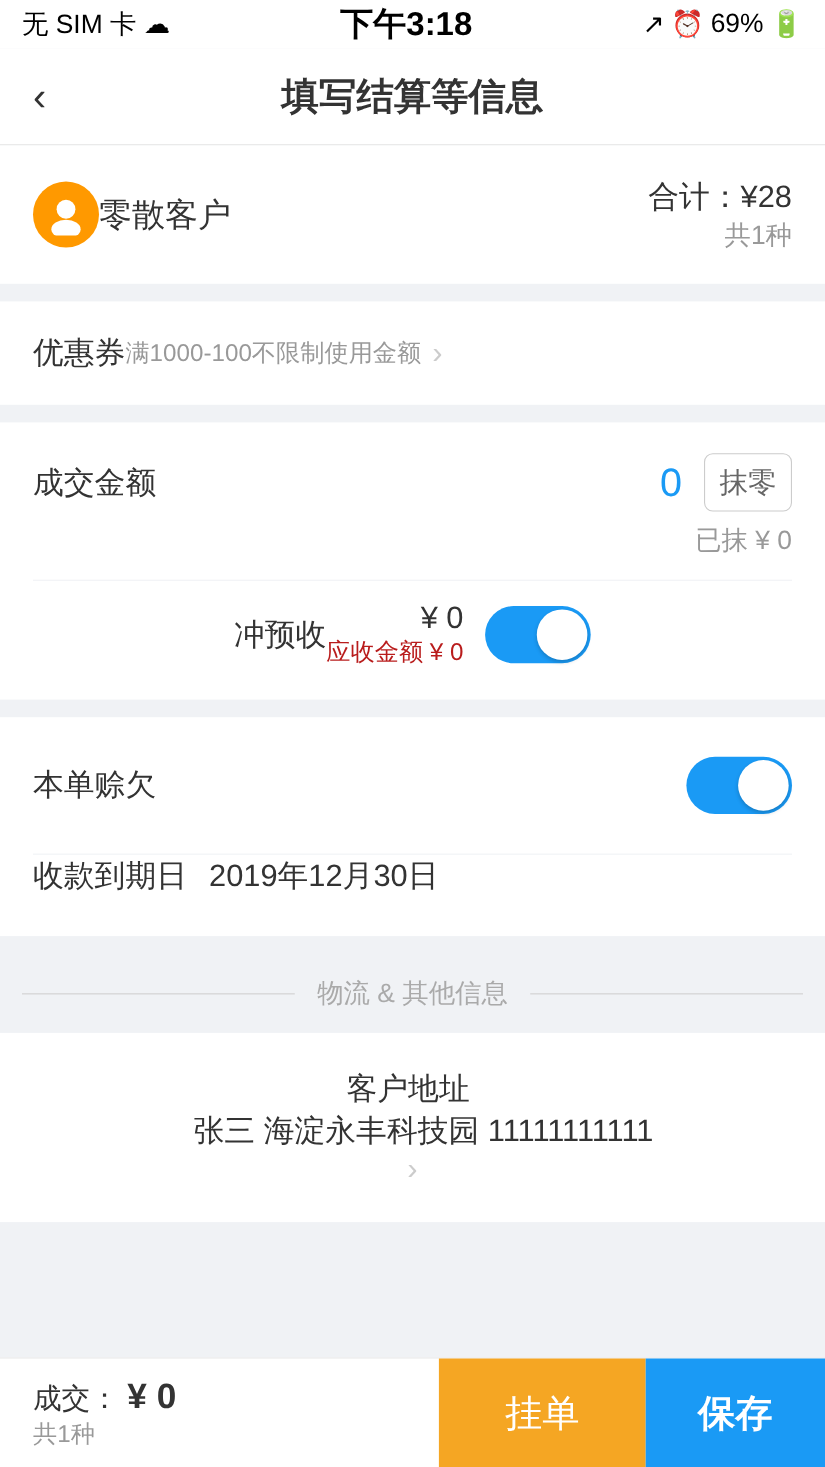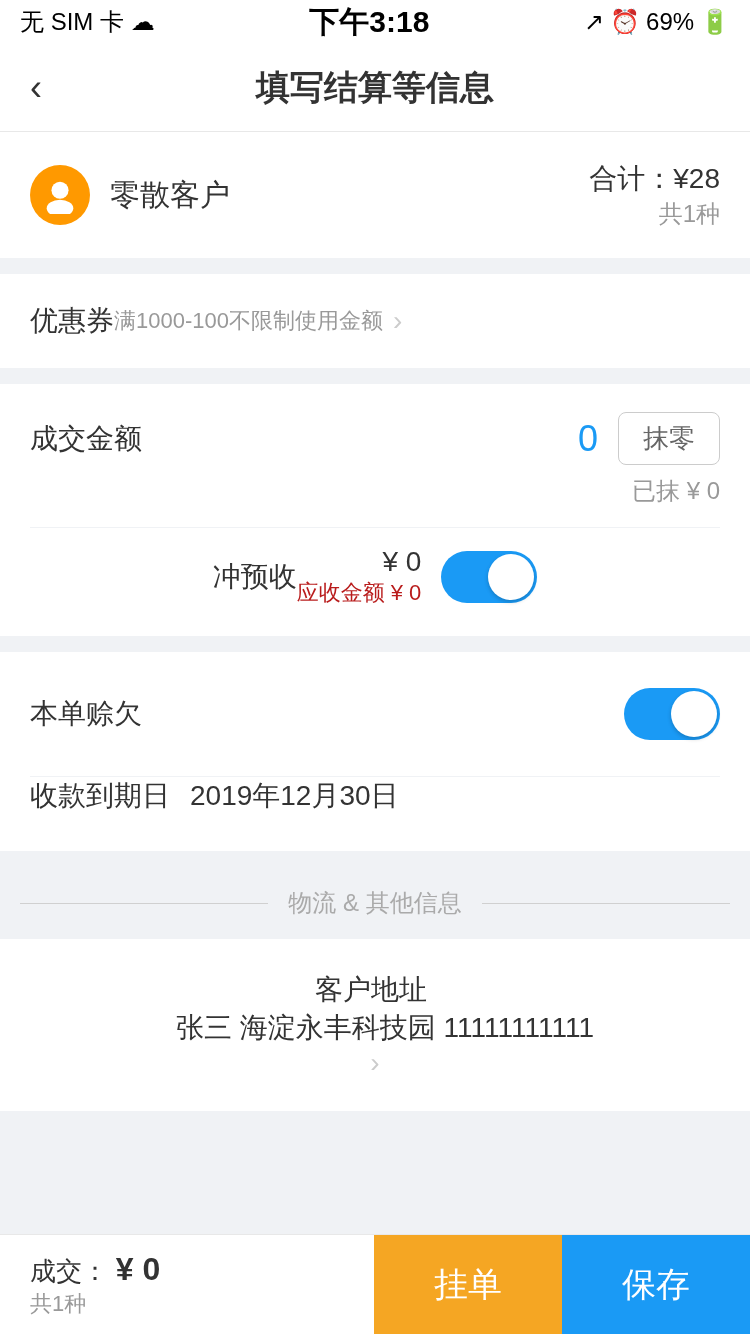--- a/index.html
+++ b/index.html
@@ -64,21 +64,20 @@
     
     .customer-row {
       display: flex;
       align-items: center;
       justify-content: space-between;
       padding: 28px 30px;
     }
     .customer-left {
       display: flex;
       align-items: center;
-      gap: 20px;
     }
     .avatar {
       width: 60px;
       height: 60px;
       border-radius: 50%;
       background: #f90;
       display: flex;
       align-items: center;
       justify-content: center;
     }
@@ -156,21 +155,21 @@
       gap: 20px;
     }
     .amount-value {
       font-size: 36px;
       color: #1a9af5;
       font-weight: 500;
     }
     .round-button {
       border: 1px solid #ccc;
       border-radius: 8px;
-      padding: 8px 24px;
+      padding: 8px 13px;
       font-size: 26px;
       color: #666;
       background: #fff;
       cursor: pointer;
     }
     .already-rounded {
       text-align: right;
       padding: 0 30px 20px 30px;
       font-size: 24px;
       color: #999;
@@ -337,29 +336,29 @@
       background: #f5a623;
       display: flex;
       align-items: center;
       justify-content: center;
       font-size: 34px;
       color: #fff;
       font-weight: 500;
       cursor: pointer;
     }
     .btn-save {
-      width: 188px;
+      width: 163px;
       height: 100px;
       background: #1a9af5;
       display: flex;
       align-items: center;
       justify-content: center;
       font-size: 34px;
       color: #fff;
-      font-weight: 400;
+      font-weight: 700;
       cursor: pointer;
     }
   </style>
 </head>
 <body>
 
 <div class="status-bar">
   <div class="status-left">
     <span>无 SIM 卡  ☁</span>
   </div>

